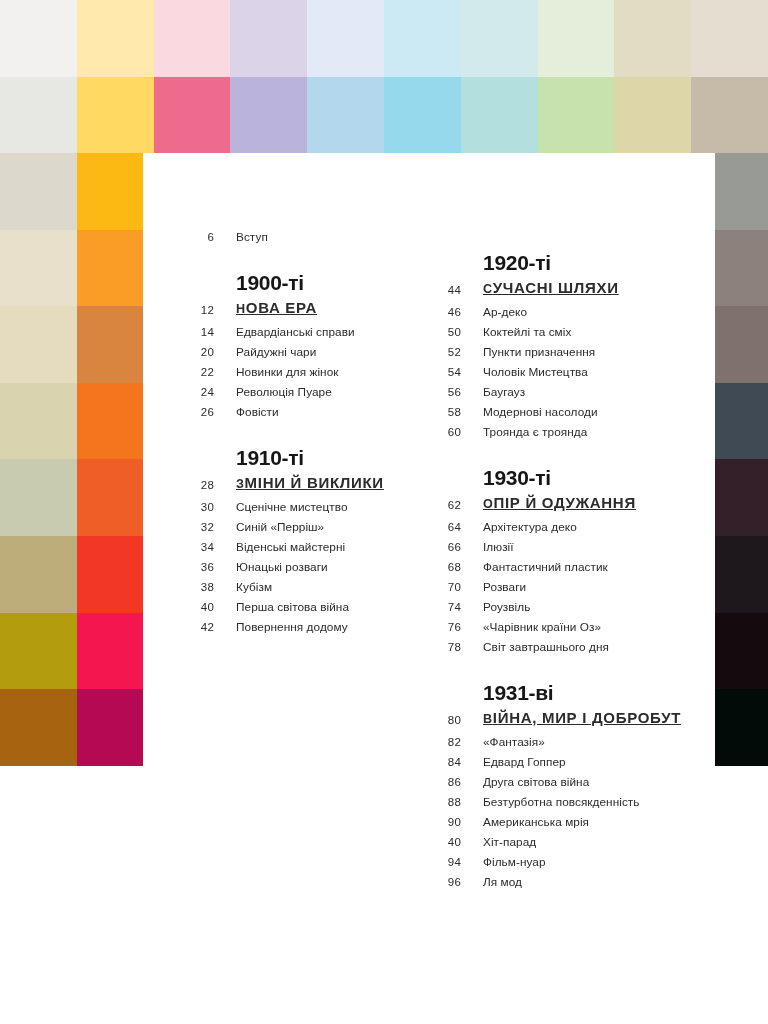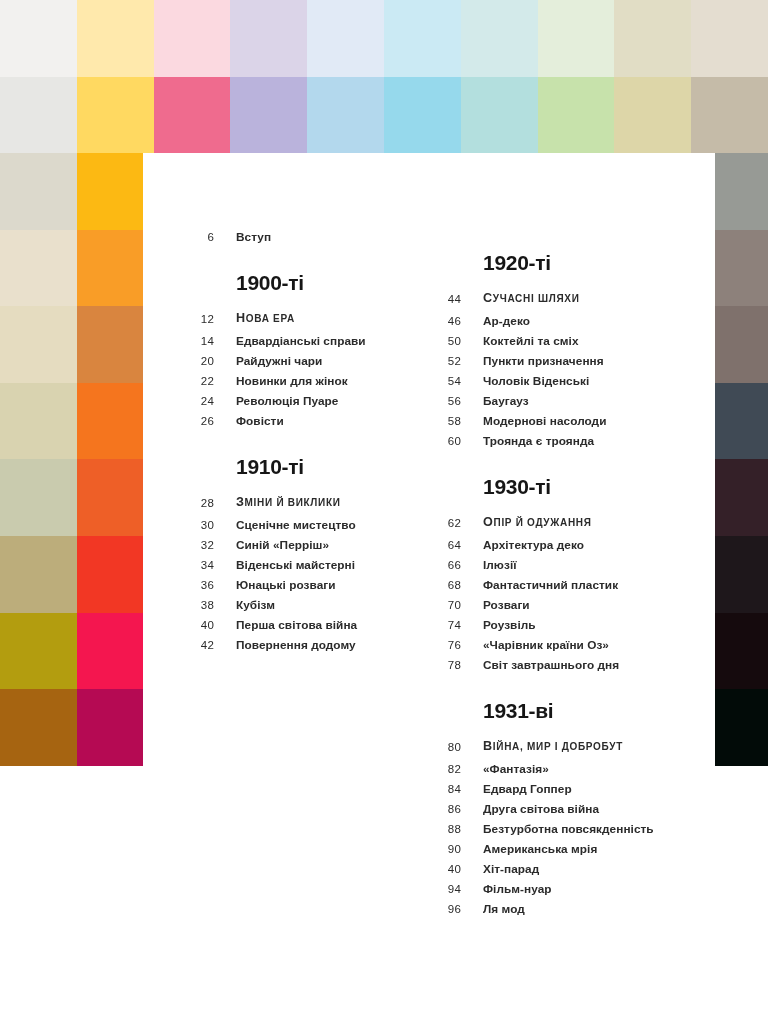--- a/index.html
+++ b/index.html
@@ -71,21 +71,21 @@
     color: #2b2b2b;
     letter-spacing: 0.2px;
     font-weight: 400;
   }
   .entry .label {
     margin-left: 22px;
     font-size: 11.8px;
     color: #2b2b2b;
     letter-spacing: 0.05px;
     white-space: nowrap;
-    font-weight: 700;
+    font-weight: 400;
   }
 
   
   .decade {
     display: flex;
     align-items: flex-end;
     margin-top: 22px;
     margin-bottom: 9px;
   }
   .decade .num {
@@ -102,27 +102,28 @@
   }
   .decade .dtitle {
     font-size: 21px;
     font-weight: 700;
     color: #161616;
     letter-spacing: -0.3px;
     line-height: 1.05;
     white-space: nowrap;
   }
   .decade .dsub {
-    font-size: 10px;
+    font-size: 15px;
     font-weight: 600;
     color: #2b2b2b;
     letter-spacing: 0.7px;
-    margin-top: 17px;
+    margin-top: 5px;
     text-transform: uppercase;
     white-space: nowrap;
+    text-decoration: underline;
   }
   .decade .dsub::first-letter { font-size: 12.6px; }
 </style>
 </head>
 <body>
 
 <div id="page-root">
 
   <div id="decor-top-grid">
       <div class="swatch" style="left: 0px; top: 0px; width: 77.4px; height: 77.2px; background: rgb(242, 241, 239);"></div>
@@ -261,21 +262,21 @@
         <div class="entry">
           <span class="num">50</span>
           <span class="label">Коктейлі та сміх</span>
         </div>
         <div class="entry">
           <span class="num">52</span>
           <span class="label">Пункти призначення</span>
         </div>
         <div class="entry">
           <span class="num">54</span>
-          <span class="label">Чоловік Віденські</span>
+          <span class="label">Чоловік Мистецтва</span>
         </div>
         <div class="entry">
           <span class="num">56</span>
           <span class="label">Баугауз</span>
         </div>
         <div class="entry">
           <span class="num">58</span>
           <span class="label">Модернові насолоди</span>
         </div>
         <div class="entry">

